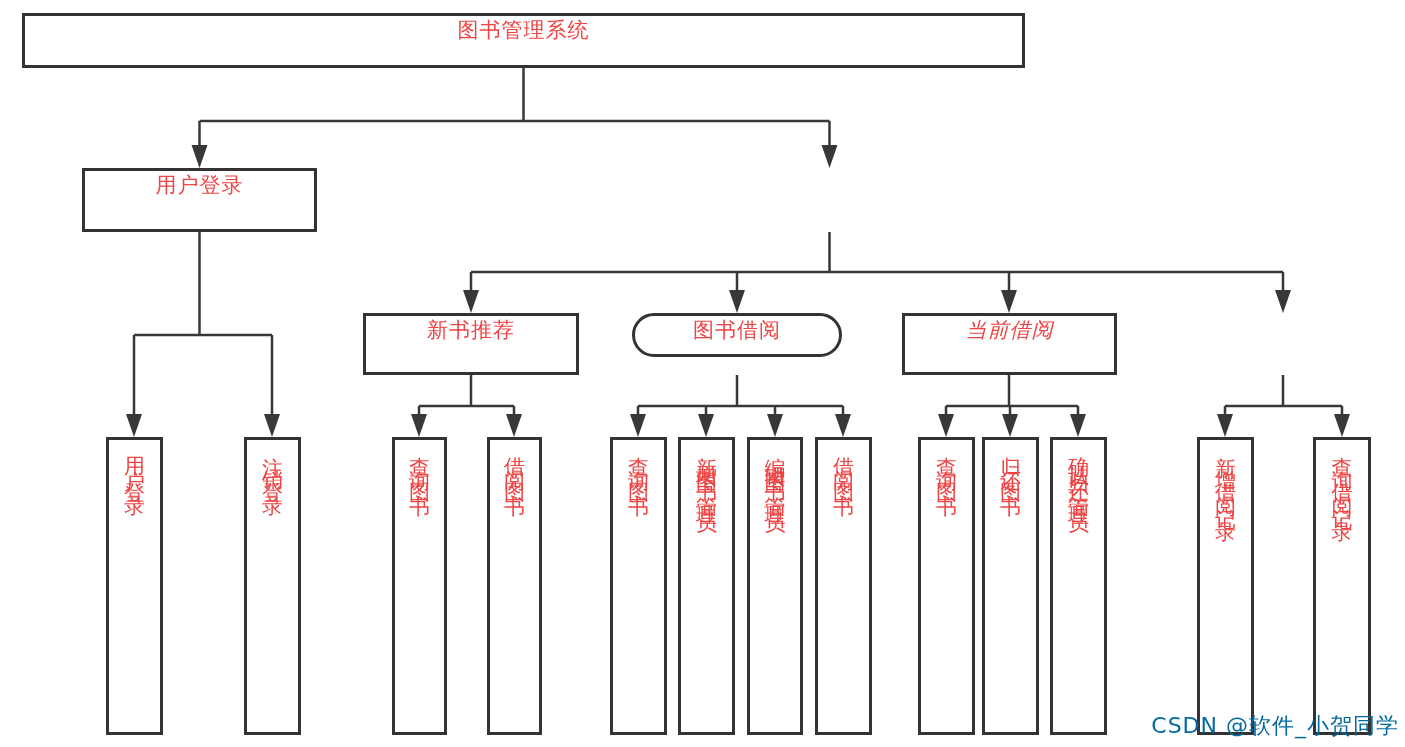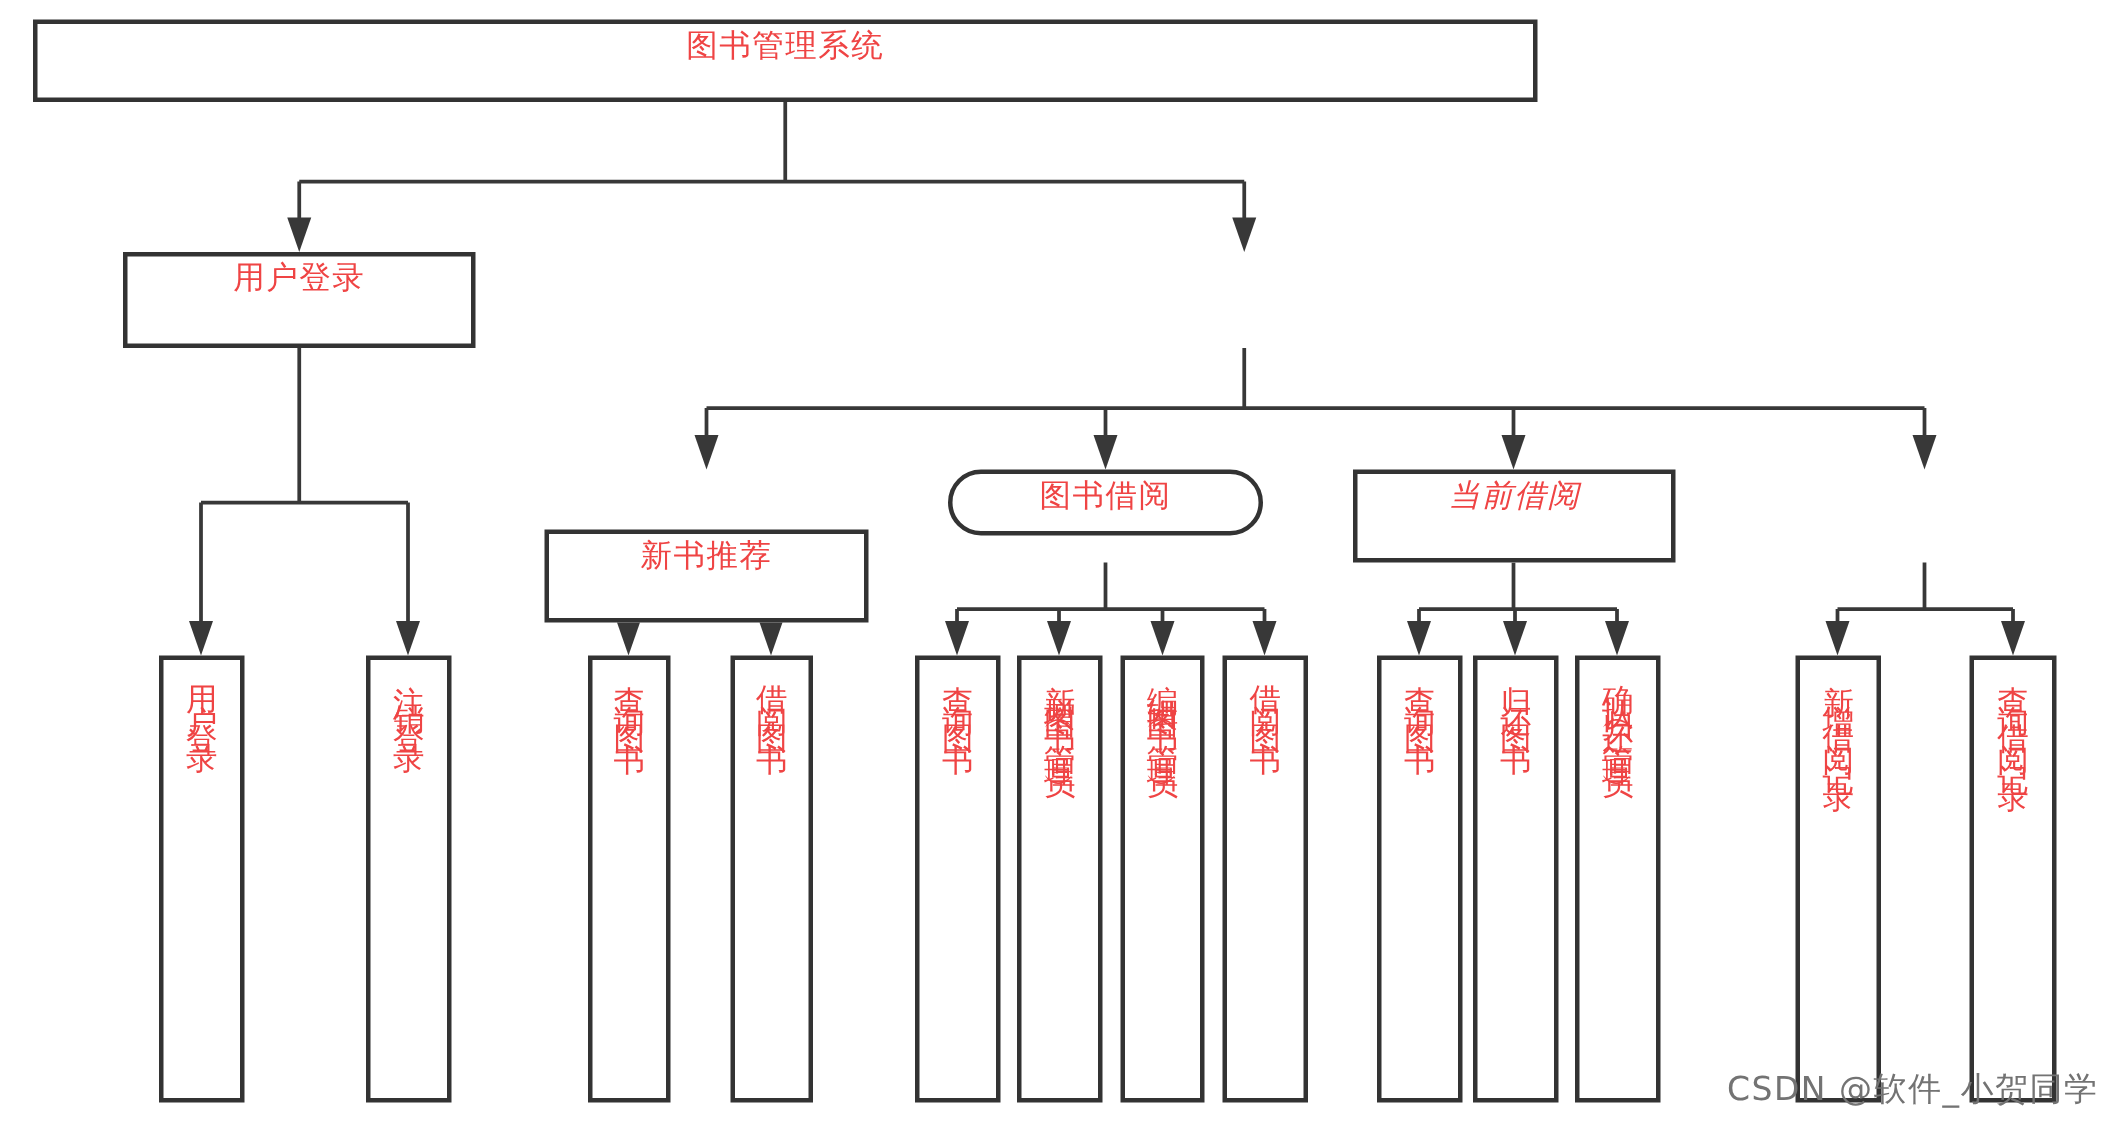--- a/index.html
+++ b/index.html
@@ -43,21 +43,21 @@
     white-space: nowrap;
   }
   .vlabel.tight {
     letter-spacing: 8px;
   }
   .watermark {
     position: absolute;
     right: 6px;
     bottom: 6px;
     font-size: 22px;
-    color: #737373;
+    color: #0369a1;
     letter-spacing: 1px;
     white-space: nowrap;
     pointer-events: none;
   }
 </style>
 </head>
 <body>
 
 <div class="stage">
 
@@ -95,21 +95,21 @@
   </svg>
 
   <div class="box" style="left:22px; top:13px; width:1003px; height:55px;">
     <span class="hlabel">图书管理系统</span>
   </div>
 
   <div class="box" style="left:82px; top:168px; width:235px; height:64px;">
     <span class="hlabel">用户登录</span>
   </div>
 
-  <div class="box" style="left:363px; top:313px; width:216px; height:62px;margin-top:40px;">
+  <div class="box" style="left:363px; top:313px; width:216px; height:62px;">
     <span class="hlabel">新书推荐</span>
   </div>
   <div class="box" style="left:632px; top:313px; width:210px; height:44px;border-radius:30px;">
     <span class="hlabel">图书借阅</span>
   </div>
   <div class="box" style="left:902px; top:313px; width:215px; height:62px;font-style:italic;">
     <span class="hlabel">当前借阅</span>
   </div>
 
   <div class="box" style="left:106px; top:437px; width:57px; height:298px;">

